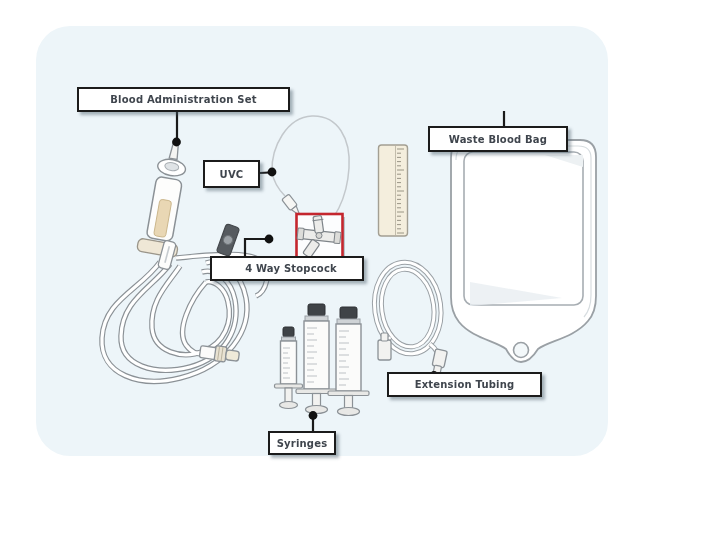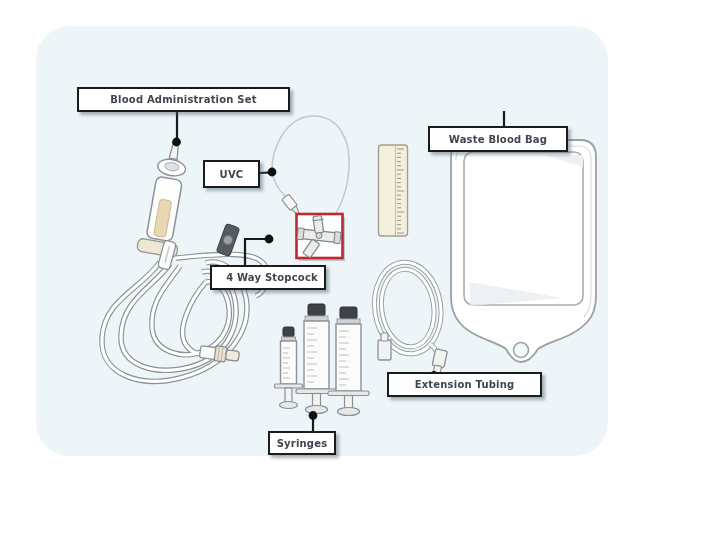--- a/index.html
+++ b/index.html
@@ -183,18 +183,18 @@
       <circle cx="313" cy="415.5" r="4.4" stroke="none"></circle>
     </g>
   </svg>
 
   <div class="callout" style="left:77px;top:87px;width:213px;height:25px;">Blood Administration Set</div>
 
   <div class="callout" style="left:428px;top:85px;width:140px;height:26px;margin-top:41px;">Waste Blood Bag</div>
 
   <div class="callout" style="left:203px;top:160px;width:57px;height:28px;">UVC</div>
 
-  <div class="callout" style="left:210px;top:265px;width:116px;height:25px;padding-left:8px;">4 Way Stopcock</div>
+  <div class="callout" style="left:210px;top:256px;width:154px;height:25px;padding-left:8px;">4 Way Stopcock</div>
 
   <div class="callout" style="left:387px;top:372px;width:155px;height:25px;">Extension Tubing</div>
 
   <div class="callout" style="left:268px;top:431px;width:68px;height:24px;">Syringes</div>
 </div>
 
 </body></html>

